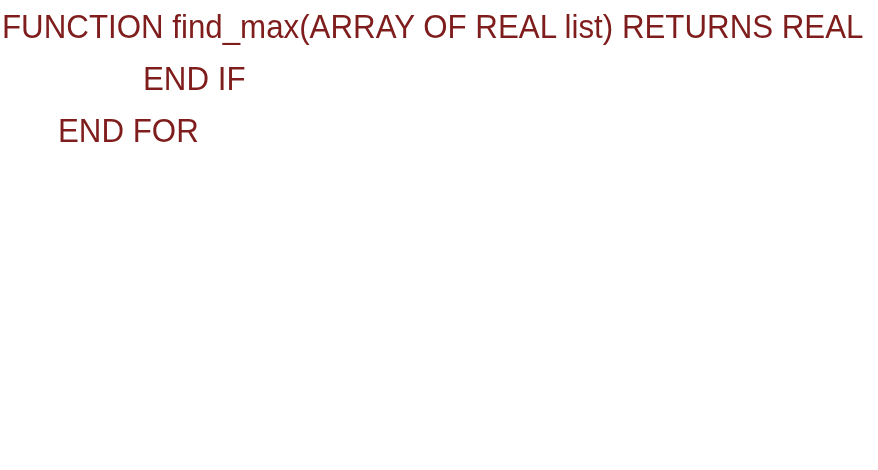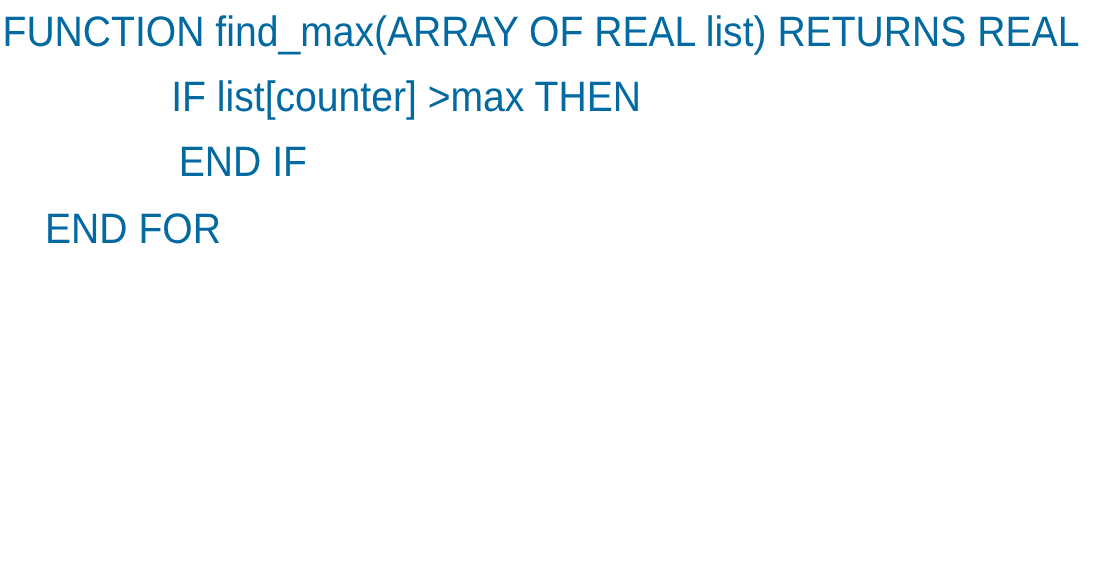--- a/index.html
+++ b/index.html
@@ -6,21 +6,21 @@
     margin: 0;
     padding: 0;
     background: #ffffff;
   }
   .page {
     width: 878px;
     height: 470px;
     background: #ffffff;
     overflow: hidden;
     font-family: "Liberation Sans", sans-serif;
-    color: #0369a1;
+    color: #7f1d1d;
   }
   .code-block {
     padding-top: 0;
   }
   .code-line {
     height: 52.2px;
     line-height: 52.2px;
     font-size: 34px;
     white-space: pre;
   }
@@ -28,25 +28,24 @@
     display: inline-block;
     transform: scaleX(0.92);
     transform-origin: left center;
   }
   
   .indent-0 { padding-left: 2px; }
   .indent-1 { padding-left: 79px; }
   .indent-2 { padding-left: 137px; }
   .indent-2b { padding-left: 143px; } 
   .indent-3 { padding-left: 199px; }
-  .indent-1b { padding-left: 36px; } 
+  .indent-1b { padding-left: 58px; } 
 </style>
 </head>
 <body>
 
 <div class="page">
   <div class="code-block">
     <div class="code-line indent-0"><span>FUNCTION find_max(ARRAY OF REAL list) RETURNS REAL</span></div>
-    <div class="code-line indent-2"><span>IF list[counter] &gt;max THEN</span></div>
     <div class="code-line indent-2b"><span>END IF</span></div>
     <div class="code-line indent-1b"><span>END FOR</span></div>
   </div>
 </div>
 
 </body></html>

